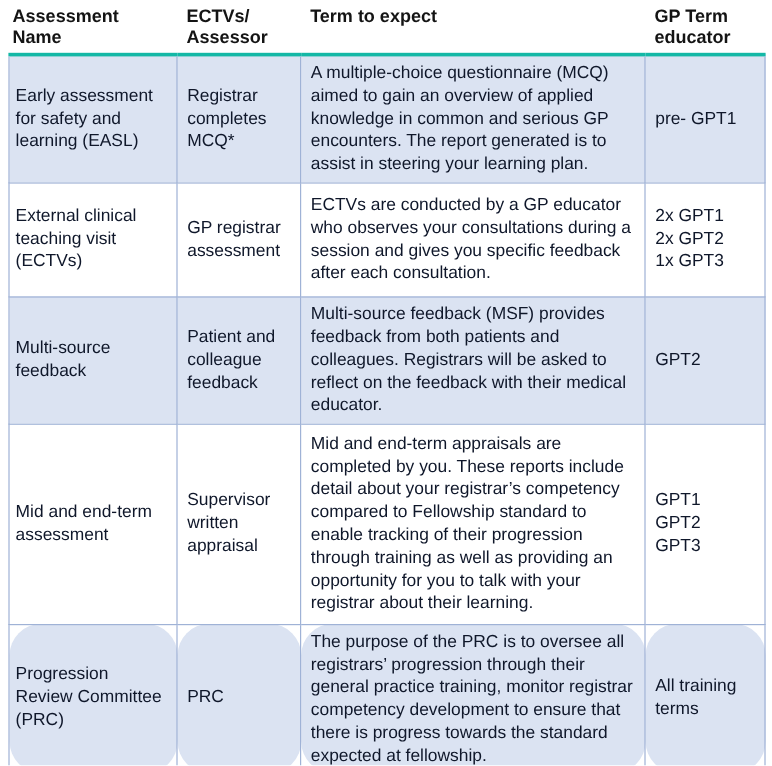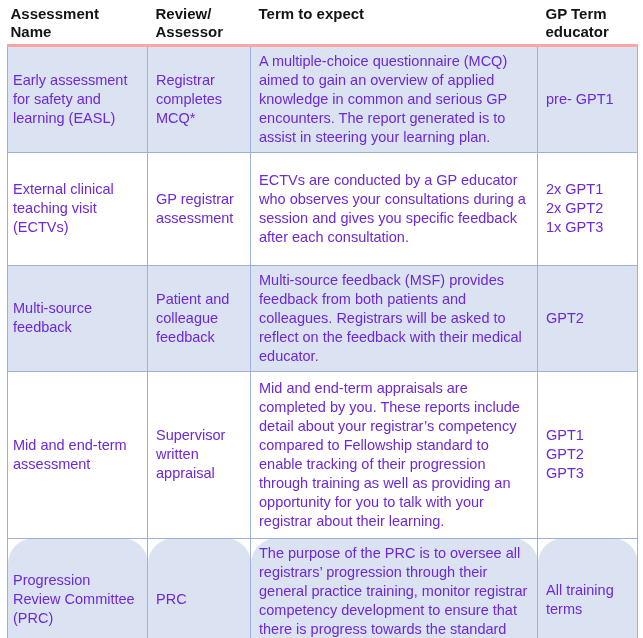--- a/index.html
+++ b/index.html
@@ -32,62 +32,62 @@
   thead th {
     font-size: 15px;
     font-weight: bold;
     color: #141414;
     text-align: left;
     vertical-align: top;
     padding: 5px 8px 2px 8px;
     line-height: 1.22;
     white-space: pre-line;
     border: none;
-    border-bottom: 3px solid #fca5a5;
+    border-bottom: 3px solid #14b8a6;
     background: #ffffff;
   }
   thead th.first { padding-left: 3px; }
 
   tbody td {
     font-size: 14.5px;
-    color: #6d28d9;
+    color: #0f172a;
     line-height: 19px;
     padding: 3px 8px;
     vertical-align: middle;
     border: 1px solid #9fb2d6;
     white-space: pre-line;
     background: #ffffff;
   }
   tbody td.first { padding-left: 5px; }
   tbody tr.shaded td { background: #dbe3f2; }
   tbody tr:last-child td { border-bottom: 2px solid #8096c2; border-radius: 26px; }
 
   tr.row-1 { height: 107px; }
-  tr.row-2 { height: 113px; }
+  tr.row-2 { height: 95px; }
   tr.row-3 { height: 106px; }
   tr.row-4 { height: 167px; }
   tr.row-5 { height: 121px; }
 
   td.vtop { vertical-align: top; padding-top: 5px; }
 </style>
 </head>
 <body>
 
 <div class="page">
   <table class="assess">
     <colgroup>
       <col class="c1">
         <col class="c2">
         <col class="c3">
         <col class="c4">
     </colgroup>
     <thead>
       <tr>
         <th class="first">Assessment Name</th>
-        <th>Review/
+        <th>ECTVs/
 Assessor</th>
         <th>Term to expect</th>
         <th>GP Term
 educator</th>
       </tr>
     </thead>
     <tbody>
       <tr class="row-1 shaded">
         <td class="first">Early assessment for safety and learning (EASL)</td>
         <td>Registrar completes MCQ*</td>

